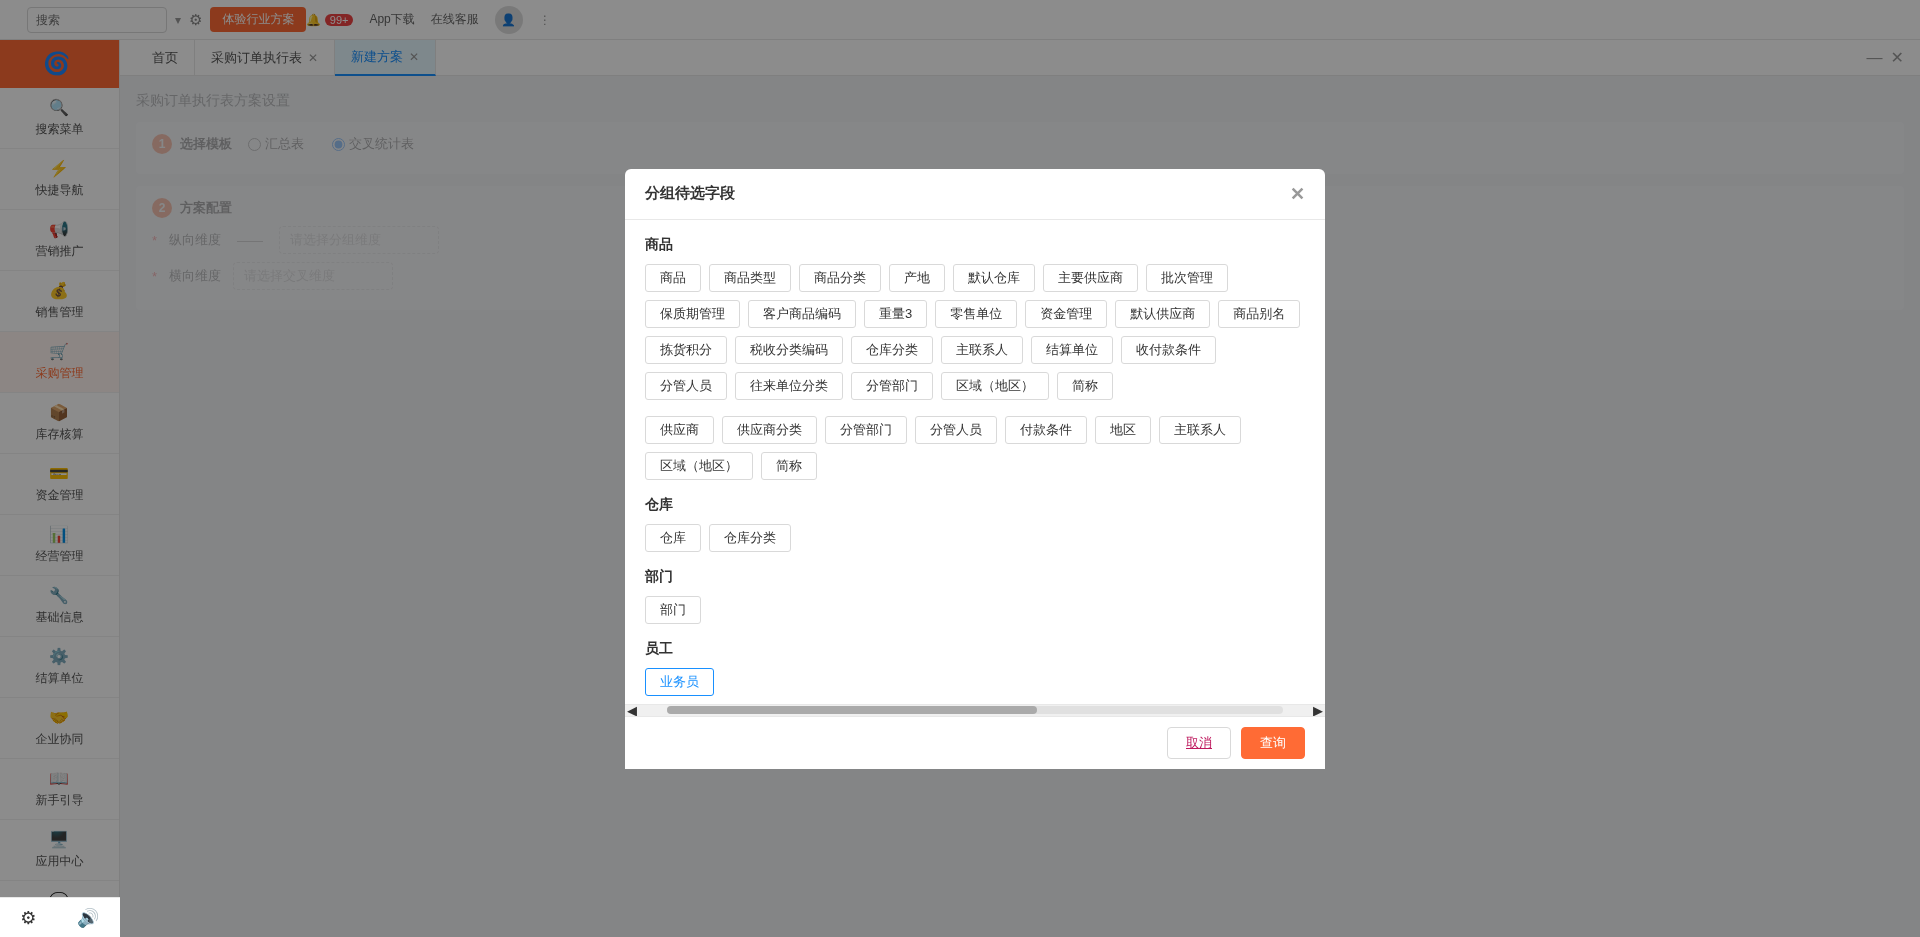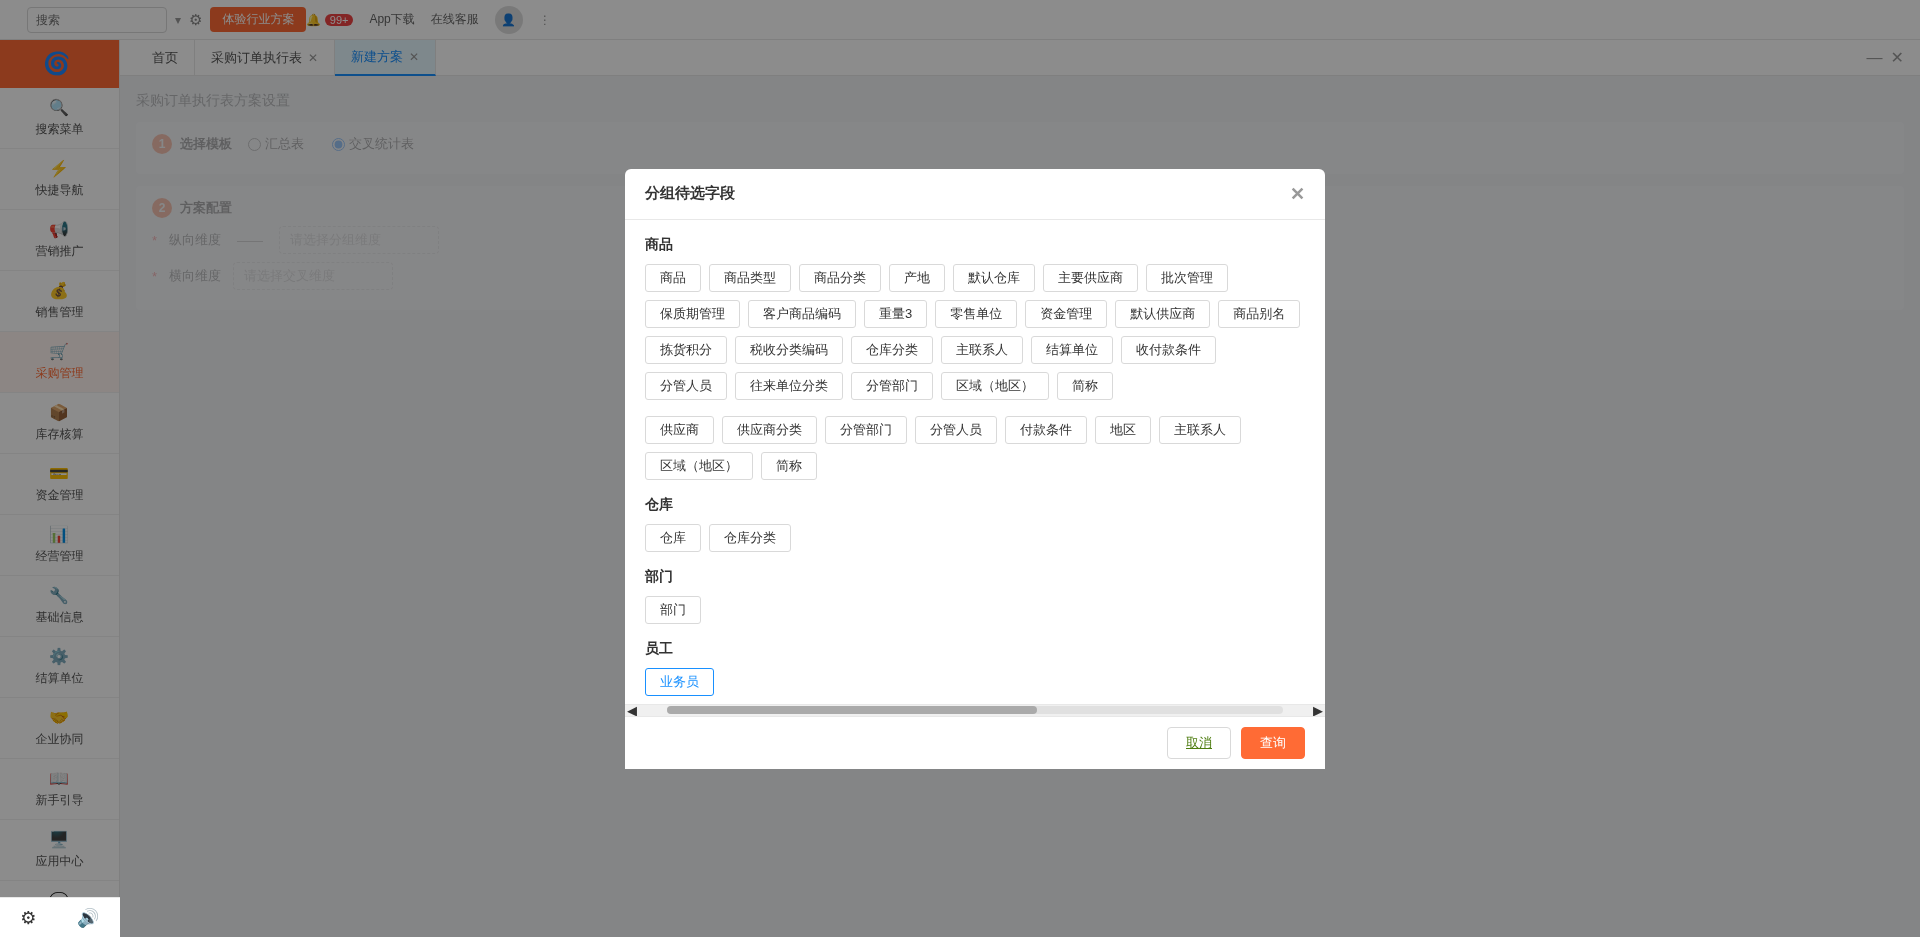--- a/index.html
+++ b/index.html
@@ -114,21 +114,21 @@
     }
 
     
     .hscroll {
       height: 12px; background: #f0f0f0; border-top: 1px solid #e8e8e8;
       display: flex; align-items: center; padding: 0 2px;
     }
 
     
     .btn { padding: 6px 18px; border-radius: 4px; font-size: 13px; cursor: pointer; border: 1px solid #d9d9d9; }
-    .btn-default { background: #fff; color: #4d7c0f; text-decoration: underline; }
+    .btn-default { background: #fff; color: #be185d; text-decoration: underline; }
     .btn-primary { background: #ff6b35; color: #fff; border-color: #ff6b35; }
 
     
     .bg-content { opacity: 0.35; pointer-events: none; }
     .section-box {
       background: #fff; border-radius: 4px; padding: 12px 16px; margin-bottom: 12px;
     }
     .config-row { display: flex; align-items: center; gap: 12px; margin-bottom: 8px; }
     .required { color: #ff4d4f; }
     .label-text { color: #555; font-size: 13px; }

